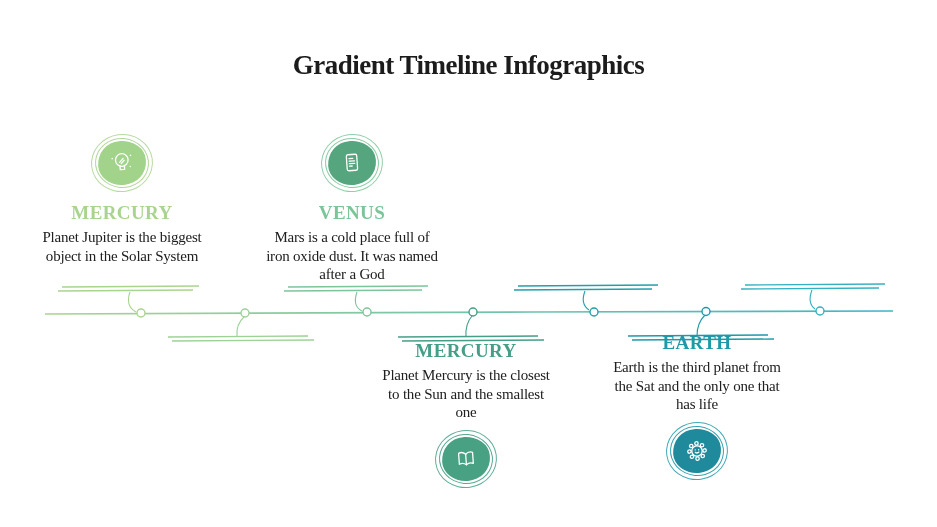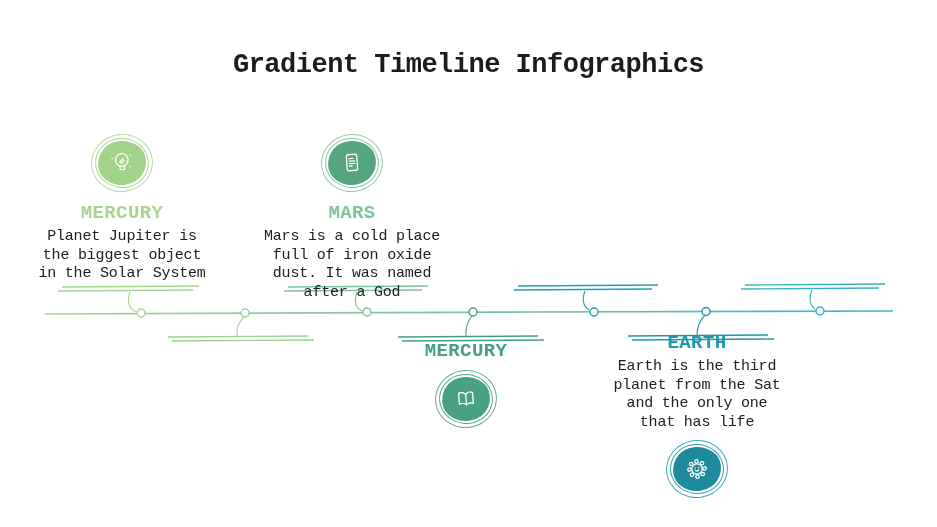--- a/index.html
+++ b/index.html
@@ -1,20 +1,20 @@
 <!DOCTYPE html>
 <html><head>
 <meta charset="utf-8">
 <style>
   html,body{margin:0;padding:0;background:#fff;}
   .slide{
     position:relative;
     width:937px;height:524px;
     background:#ffffff;
-    font-family:Liberation Mono, monospace;
+    font-family:Liberation Serif, serif;
     overflow:hidden;
     border-radius:12px;
   }
   .slide-title{
     position:absolute;top:50px;left:0;width:100%;
     text-align:center;
     font-size:27px;font-weight:700;color:#1c1c1c;
     letter-spacing:-0.5px;
   }
   .timeline-svg{position:absolute;left:0;top:0;width:937px;height:527px;}
@@ -124,29 +124,30 @@
     <div class="icon-wrap">
       <div class="ring-outer"></div>
       <div class="ring-inner"></div>
       <div class="blob">
         <svg class="glyph" width="30" height="30" viewBox="0 0 30 30">
           <rect x="9.8" y="6.5" width="10.4" height="16" rx="1.6"></rect>
           <path d="M12.3,10.5 H16 M12.3,13 H17.7 M12.3,15.5 H17.7 M12.3,18 H15"></path>
         </svg>
       </div>
     </div>
-    <div class="title">MARS</div>
+    <div class="title">VENUS</div>
     <div class="desc">Mars is a cold place full of iron oxide dust. It was named after a God</div>
   </div>
 
 
 
 
   <div class="item bottom" style="left: 371px; top: 340px; --c: #459e87; --fill: #47a182;">
     <div class="title">MERCURY</div>
+    <div class="desc">Planet Mercury is the closest to the Sun and the smallest one</div>
     <div class="icon-wrap">
       <div class="ring-outer"></div>
       <div class="ring-inner"></div>
       <div class="blob">
         <svg class="glyph" width="30" height="30" viewBox="0 0 30 30">
           <path d="M15,10.2 C13.2,8.4 10.4,7.8 8,8.8 V19.8 C10.4,18.8 13.2,19.2 15,20.8 C16.8,19.2 19.6,18.8 22,19.8 V8.8 C19.6,7.8 16.8,8.4 15,10.2 Z"></path>
           <path d="M15,10.2 V20.8"></path>
         </svg>
       </div>
     </div>

